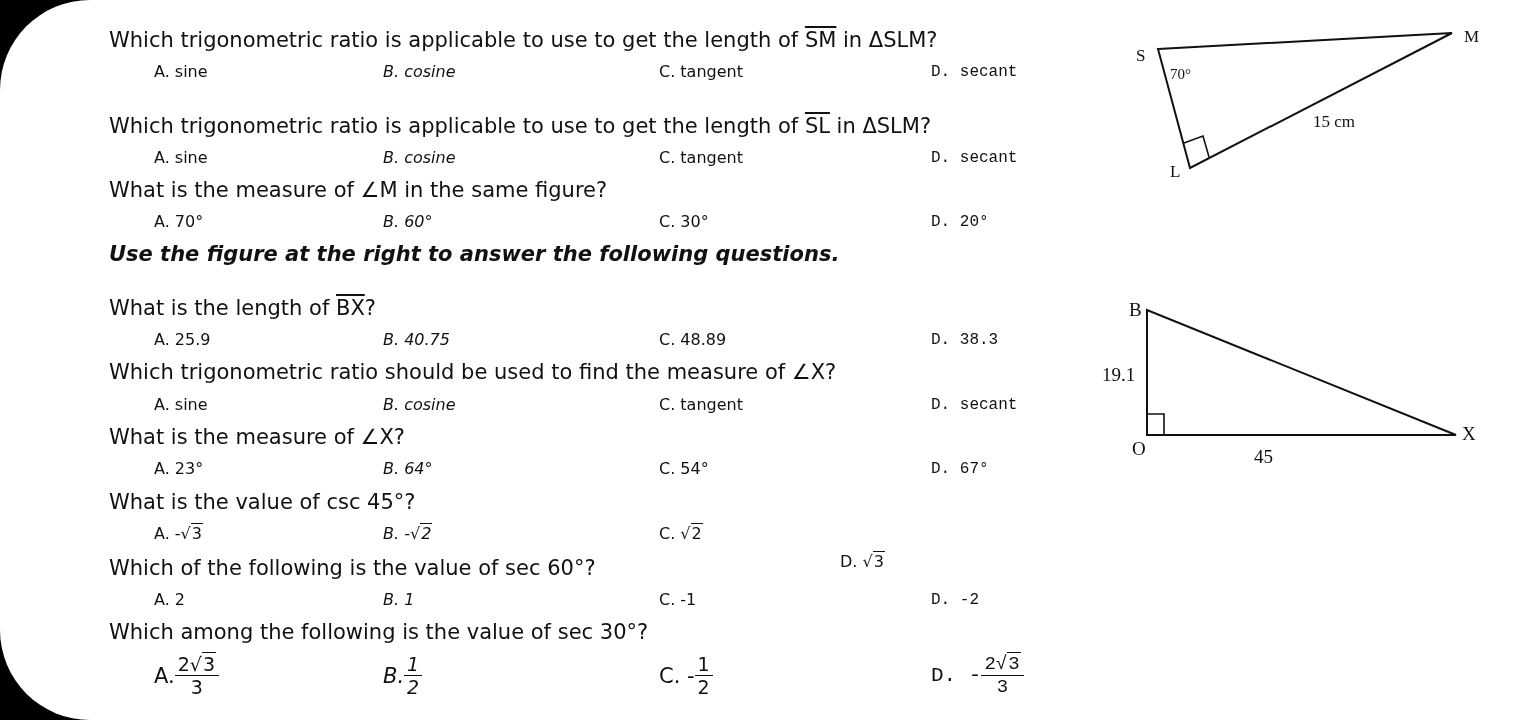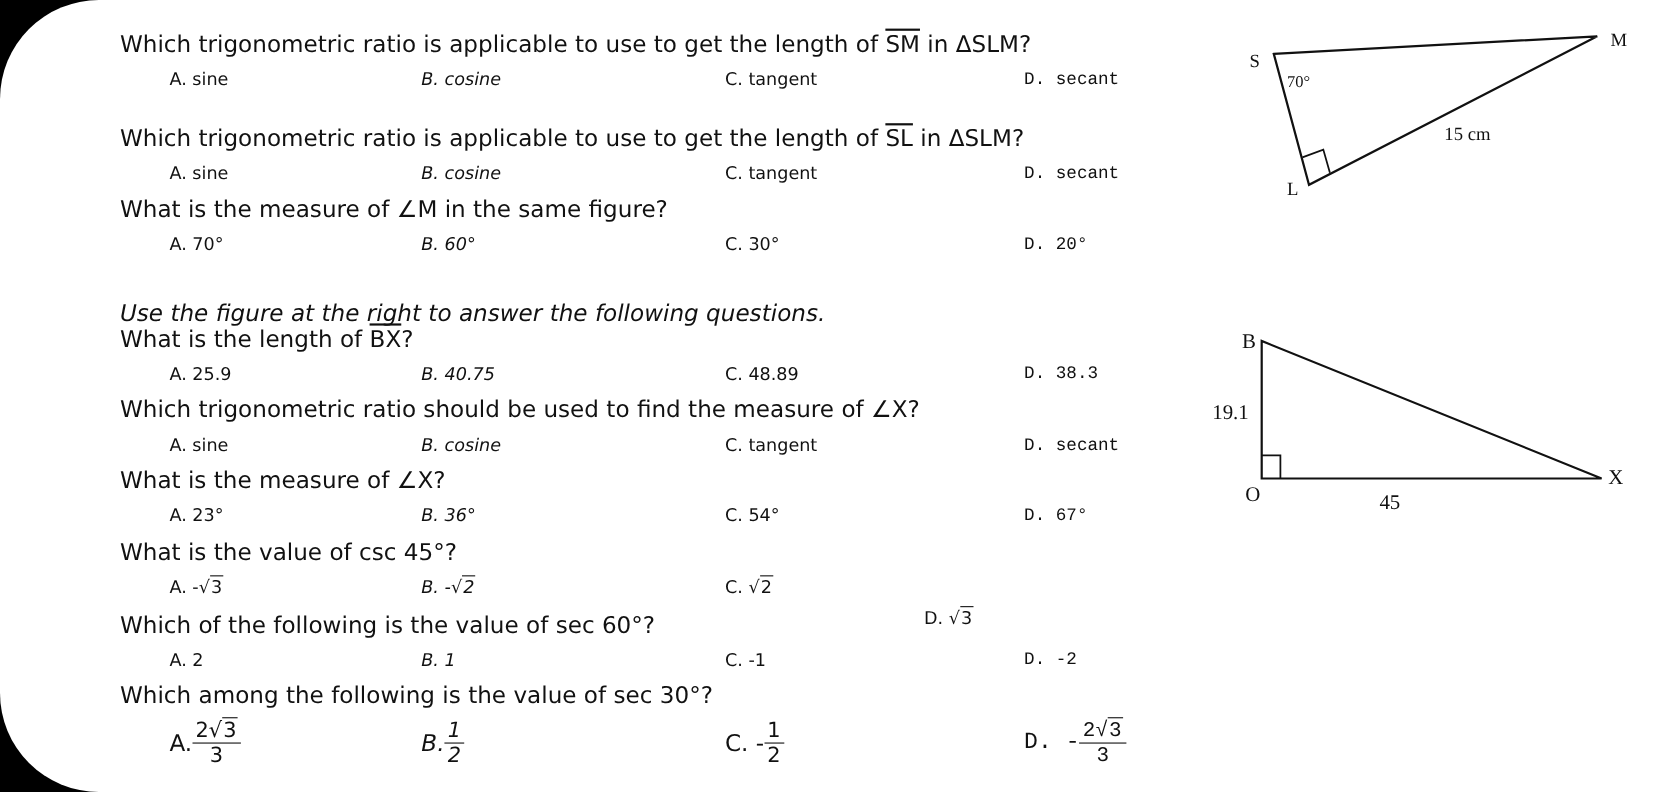--- a/index.html
+++ b/index.html
@@ -18,21 +18,21 @@
     background: #fff; border-radius: 50%;
   }
   .corner-tl::after { top: 0; }
   .corner-bl::after { bottom: 0; }
 
   .line { position: absolute; font-size: 21px; line-height: 26px; white-space: nowrap; }
   .q { left: 109px; }
   .opt { position: absolute; font-size: 16px; line-height: 26px; white-space: nowrap; }
   .c1 { left: 154px; } .c2 { left: 383px; font-style: italic; } .c3 { left: 659px; } .c4 { left: 931px; font-family: Liberation Mono, monospace; }
   .c4b { left: 840px; }
-  .italic { font-style: italic; font-weight: normal; margin-top: 31px; }
+  .italic { font-style: italic; font-weight: bold; }
   .over { text-decoration: overline; }
 
   .sqrt { display: inline-block; }
   .sqrt .rad { border-top: 1.5px solid #111; padding: 0 1px; }
   .frac { display: inline-flex; flex-direction: column; align-items: center; vertical-align: middle; font-size: 19px; line-height: 22px; }
   .frac .num { border-bottom: 1.5px solid #111; padding: 0 3px; }
   .frac-opt { position: absolute; display: flex; align-items: center; font-size: 21px; }
 
   .fig { position: absolute; }
   .fig text { font-family: "Liberation Serif", "DejaVu Serif", serif; fill: #111; }
@@ -76,21 +76,21 @@
 <div class="opt c4" style="top:327px">D. 38.3</div>
 
 <div class="line q" style="top:359px">Which trigonometric ratio should be used to find the measure of ∠X?</div>
 <div class="opt c1" style="top:392px">A. sine</div>
 <div class="opt c2" style="top:392px">B. cosine</div>
 <div class="opt c3" style="top:392px">C. tangent</div>
 <div class="opt c4" style="top:392px">D. secant</div>
 
 <div class="line q" style="top:424px">What is the measure of ∠X?</div>
 <div class="opt c1" style="top:456px">A. 23°</div>
-<div class="opt c2" style="top:456px">B. 36°</div>
+<div class="opt c2" style="top:456px">B. 64°</div>
 <div class="opt c3" style="top:456px">C. 54°</div>
 <div class="opt c4" style="top:456px">D. 67°</div>
 
 <div class="line q" style="top:489px">What is the value of csc 45°?</div>
 <div class="opt c1" style="top:521px">
   <span>A. -</span><span class="sqrt">√<span class="rad">3</span></span>
 </div>
 <div class="opt c2" style="top:521px">
   <span>B. -</span><span class="sqrt">√<span class="rad">2</span></span>
 </div>

